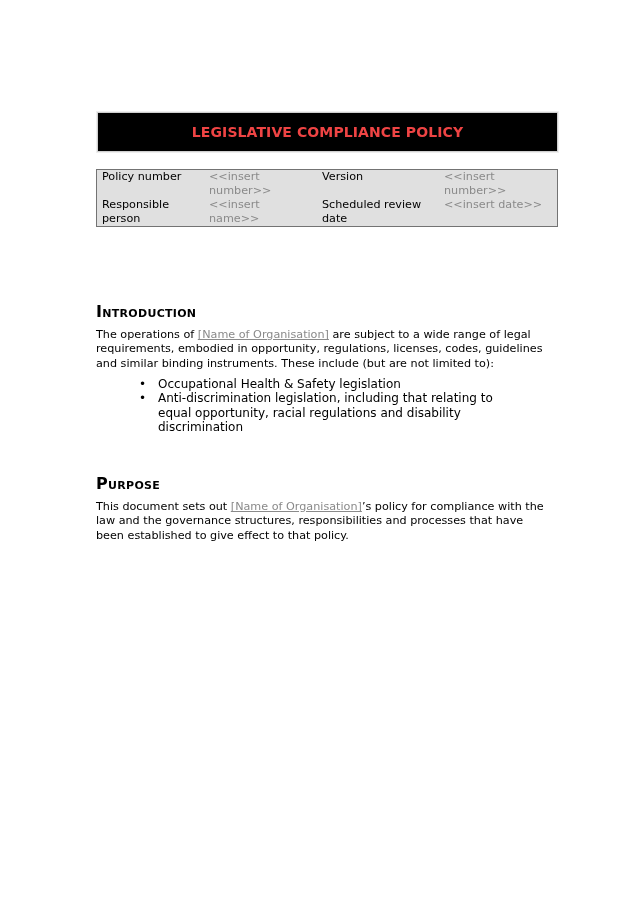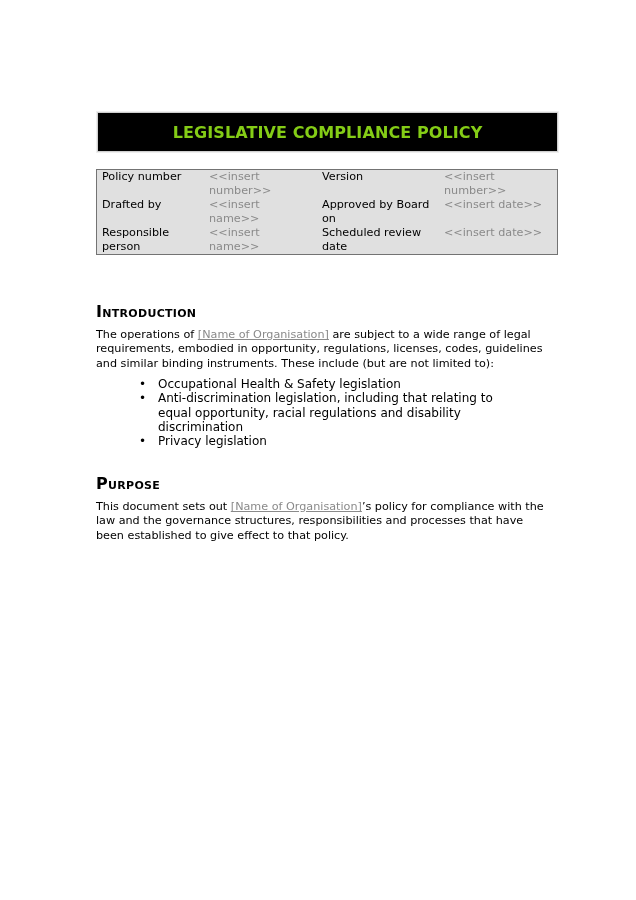--- a/index.html
+++ b/index.html
@@ -7,22 +7,22 @@
     width: 636px; height: 900px; background: #ffffff; position: relative;
     font-family: "DejaVu Sans", sans-serif; color: #000;
     overflow: hidden;
   }
   .title-bar {
     position: absolute; left: 97px; top: 112px; width: 459px; height: 38px;
     background: #000; border: 1px solid #cfcfcf; box-shadow: 0 0 0 1px #eee;
     display: flex; align-items: center; justify-content: center;
   }
   .title-text {
-    color: #84cc16; font-family: "DejaVu Sans", sans-serif; font-weight: bold;
-    font-size: 16px; letter-spacing: 0.1px;
+    color: #ef4444; font-family: "DejaVu Sans", sans-serif; font-weight: bold;
+    font-size: 14px; letter-spacing: 0.1px;
   }
   .meta-table {
     position: absolute; left: 96px; top: 169px; width: 462px;
     border: 1px solid #737373; border-collapse: collapse; background: #e0e0e0;
     font-size: 11.2px; line-height: 14px;
   }
   .meta-table td { vertical-align: top; padding: 0 5px; }
   .meta-table tr td { padding-top: 0; padding-bottom: 0; }
   .c1 { width: 97px; }
   .c2 { width: 103px; color: #8a8a8a; }
@@ -54,43 +54,36 @@
 
 <table class="meta-table">
   <tbody>
       <tr>
     <td class="c1">Policy number</td>
     <td class="c2">&lt;&lt;insert number&gt;&gt;</td>
     <td class="c3">Version</td>
     <td class="c4">&lt;&lt;insert number&gt;&gt;</td>
   </tr>
   <tr>
-    <td class="c1">Drafted by</td>
-    <td class="c2">&lt;&lt;insert name&gt;&gt;</td>
-    <td class="c3">Approved by Board on</td>
-    <td class="c4">&lt;&lt;insert date&gt;&gt;</td>
-  </tr>
-  <tr>
     <td class="c1">Responsible person</td>
     <td class="c2">&lt;&lt;insert name&gt;&gt;</td>
     <td class="c3">Scheduled review date</td>
     <td class="c4">&lt;&lt;insert date&gt;&gt;</td>
   </tr>
 </tbody>
   </table>
 
 <div class="section-heading" style="top:302px;">Introduction</div>
 
 <div class="para" style="top:328px;">
   <span>The operations of </span><span class="placeholder">[Name of Organisation]</span><span> are subject to a wide range of legal requirements, embodied in opportunity, regulations, licenses, codes, guidelines and similar binding instruments. These include (but are not limited to):</span>
 </div>
 
 <ul class="bullets" style="top:377px;">
   <li>Occupational Health &amp; Safety legislation</li>
   <li>Anti-discrimination legislation, including that relating to equal opportunity, racial regulations and disability discrimination</li>
-  <li>Privacy legislation</li>
 </ul>
 
 <div class="section-heading" style="top:474px;">Purpose</div>
 
 <div class="para" style="top:500px;">
   <span>This document sets out </span><span class="placeholder">[Name of Organisation]</span><span>’s policy for compliance with the law and the governance structures, responsibilities and processes that have been established to give effect to that policy.</span>
 </div>
 
 </body></html>

